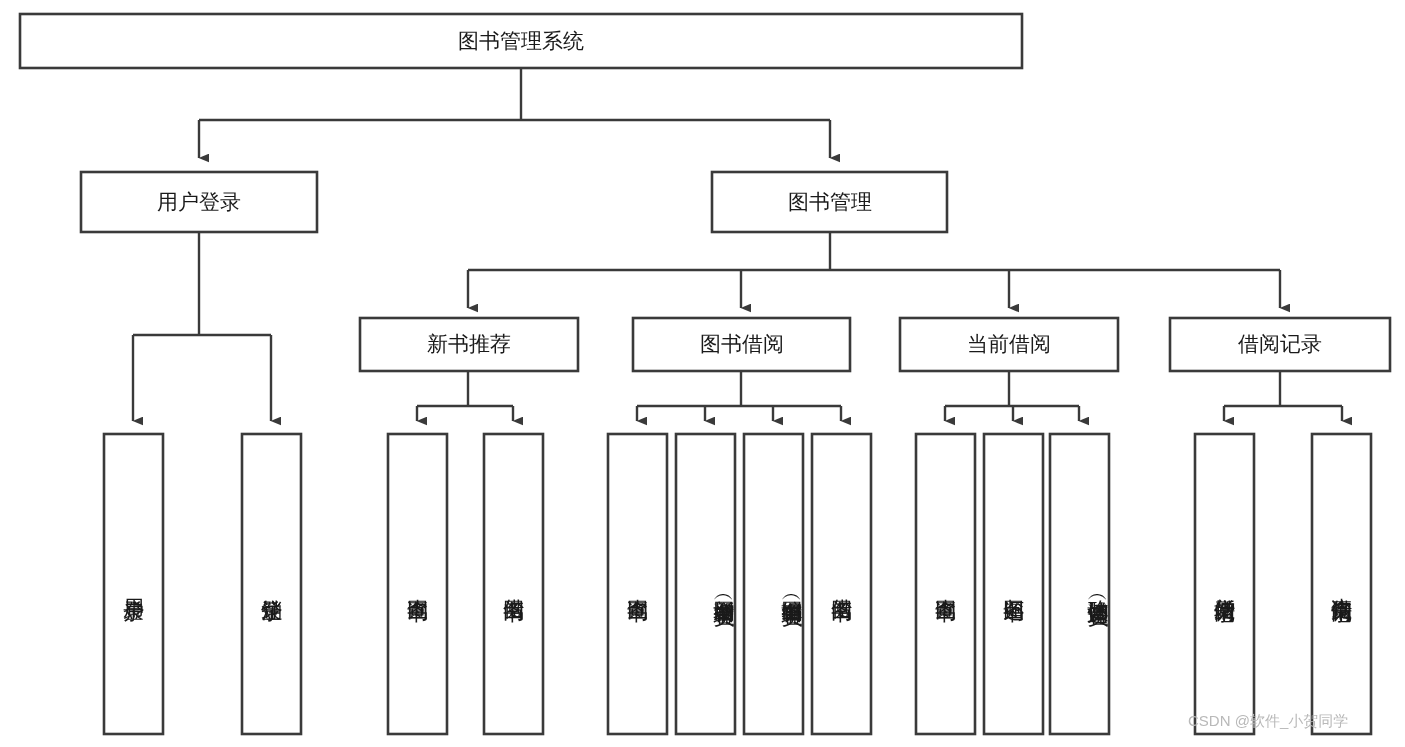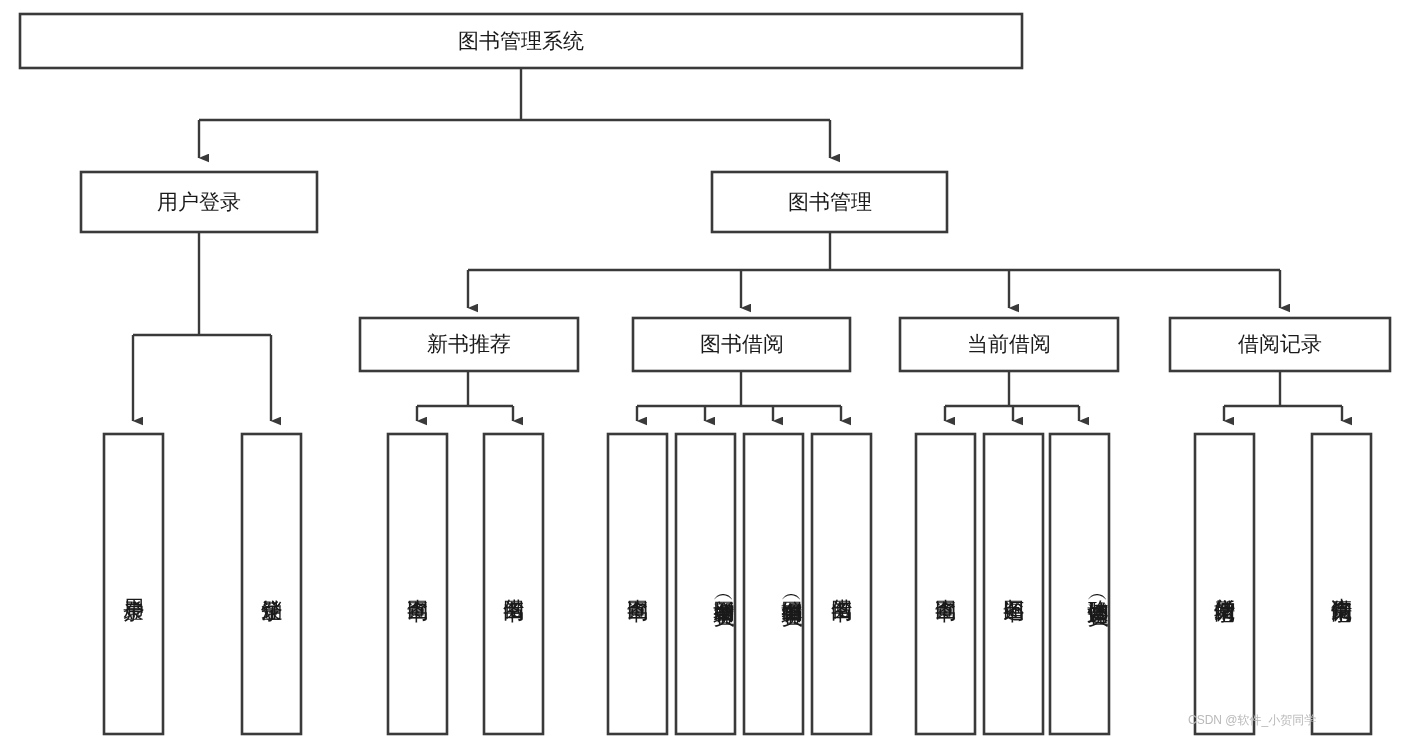--- a/index.html
+++ b/index.html
@@ -28,21 +28,21 @@
     line-height:1.06;
     color:#1a1a1a;
     letter-spacing:1px;
     white-space:nowrap;
     font-family:"Liberation Sans","DejaVu Sans",sans-serif;
     pointer-events:none;
   }
   .watermark{
     position:absolute;
     left:1188px;top:712px;
-    font-size:12px;
+    font-size:15px;
     color:#b9b9b9;
     font-family:"Liberation Sans","DejaVu Sans",sans-serif;
     white-space:nowrap;
   }
 </style>
 </head>
 <body>
 
 <div id="diagram-root">
 

